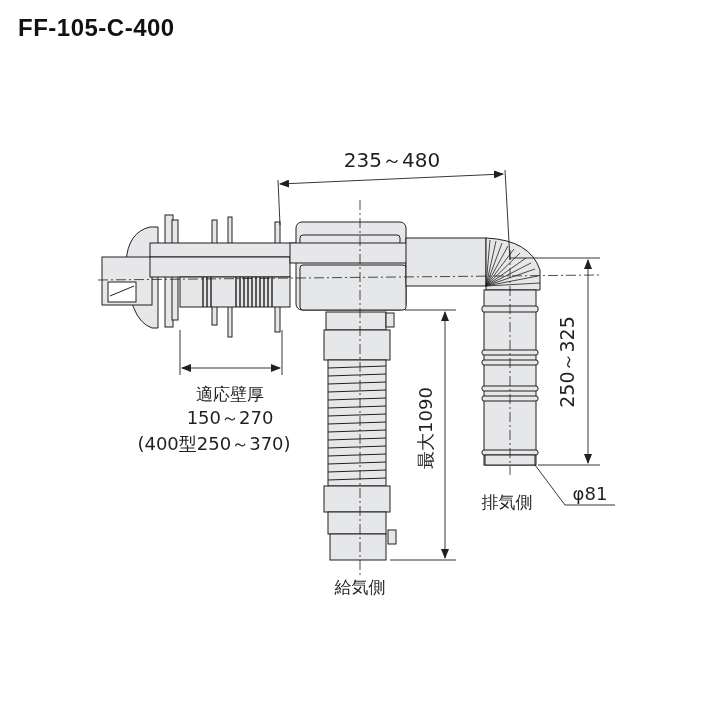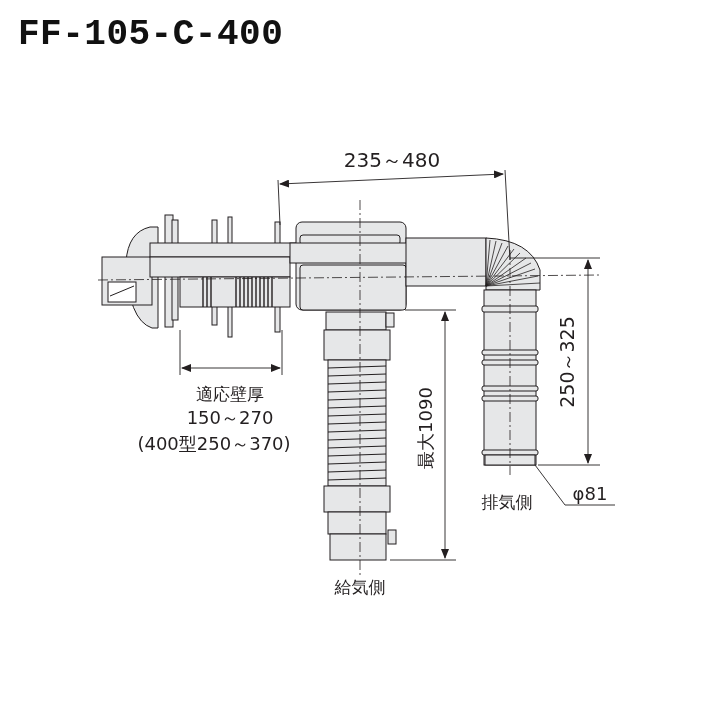--- a/index.html
+++ b/index.html
@@ -1,19 +1,19 @@
 <!DOCTYPE html>
 <html><head>
 <meta charset="utf-8">
 <style>
   html, body { margin: 0; padding: 0; background: #ffffff; }
   body { width: 720px; height: 720px; position: relative; overflow: hidden;
          font-family: "DejaVu Sans", "Liberation Sans", sans-serif; color: #231f20; }
-  .title { position: absolute; left: 18px; top: 14px; font-size: 36px; font-weight: bold;
-           letter-spacing: 0.5px; color: #111; font-family: Liberation Mono, monospace; }
+  .title { position: absolute; left: 18px; top: 14px; font-size: 24px; font-weight: bold;
+           letter-spacing: 0.5px; color: #111; font-family: Liberation Sans, sans-serif; }
   svg { position: absolute; left: 0; top: 0; }
   .lbl { font-family: "DejaVu Sans", sans-serif; fill: #231f20; }
 </style>
 </head>
 <body>
 
 <div class="title">FF-105-C-400</div>
 
 <svg width="720" height="720" viewBox="0 0 720 720">
   <defs>

